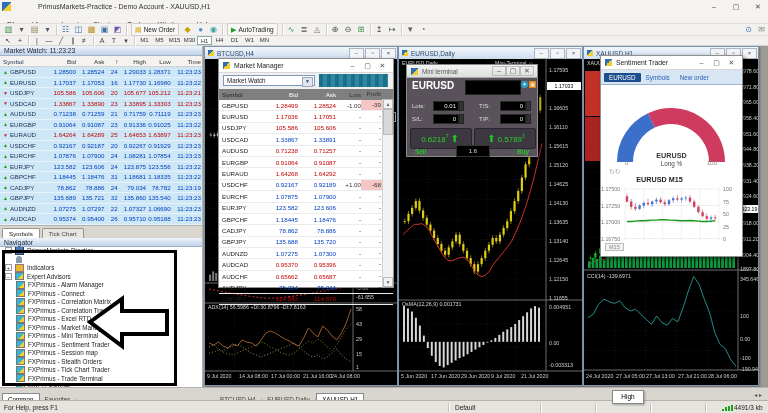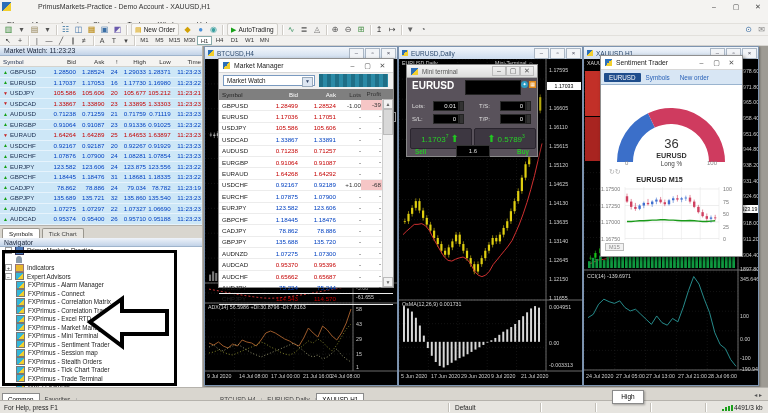--- a/index.html
+++ b/index.html
@@ -1201,21 +1201,21 @@
           <span class="abs mtinput" style="left: 93px; top: 36px; width: 26px; height: 10px; line-height: 9px;">0</span>
           <span class="abs stepper" style="left: 119px; top: 36px; height: 10px;"></span>
           <span class="abs mtlabel" style="left: 5px; top: 51px;">S/L:</span>
           <span class="abs mtinput" style="left: 26px; top: 49px; width: 26px; height: 10px; line-height: 9px;">0</span>
           <span class="abs stepper" style="left: 52px; top: 49px; height: 10px;"></span>
           <span class="abs mtlabel" style="left: 72px; top: 51px;">T/P:</span>
           <span class="abs mtinput" style="left: 93px; top: 49px; width: 26px; height: 10px; line-height: 9px;">0</span>
           <span class="abs stepper" style="left: 119px; top: 49px; height: 10px;"></span>
         </div>
       <div class="bigbtn" style="left:3px;top:63px;width:60px;height:19px;">
-        <span style="font-size:8px;"><span>1.1703</span><sup style="font-size:5px;">7</sup></span>
+        <span style="font-size:8px;"><span>0.6218</span><sup style="font-size:5px;">7</sup></span>
         <span class="greenarr">⬆</span>
       </div>
       <div class="bigbtn" style="left:67px;top:63px;width:60px;height:19px;">
         <span class="greenarr">⬆</span>
         <span style="font-size:8px;"><span>0.5789</span><sup style="font-size:5px;">3</sup></span>
       </div>
       <span class="abs" style="left:8px;top:83px;font-size:6.3px;font-weight:bold;color:#28c528;">Sell</span>
       <span class="abs" style="left:49px;top:80px;width:32px;height:10px;background:#000;border:1px solid #333;color:#ddd;font-size:6px;text-align:center;line-height:10px;">1.6</span>
       <span class="abs" style="right:8px;top:83px;font-size:6.3px;font-weight:bold;color:#28c528;">Buy</span>
     </div>
@@ -1232,21 +1232,20 @@
       </div>
       <div id="st-tabs" style="height:14px;background:#d8e6f4;border-bottom:1px solid #9ab4cf;display:flex;align-items:center;padding-left:3px;">
           <span class="sttab active">EURUSD</span>
           <span class="sttab">Symbols</span>
           <span class="sttab">New order</span>
         </div>
       <svg id="gauge" class="abs" style="left:10px;top:32px;" width="121" height="82">
           <path d="M 14 74 A 46 46 0 0 1 40.41415258800666 32.377955586563104" fill="none" stroke="#3b6fc9" stroke-width="16"></path>
           <path d="M 40.41415258800666 32.377955586563104 A 46 46 0 0 1 106 74" fill="none" stroke="#cf3b5f" stroke-width="16"></path>
         </svg>
-      <span class="abs" style="left:0;top:80px;width:141px;text-align:center;font-size:13px;color:#333;">36</span>
       <span class="abs" style="left:0;top:95px;width:141px;text-align:center;font-size:7.2px;font-weight:bold;color:#333;">EURUSD</span>
       <span class="abs" style="left:0;top:104px;width:141px;text-align:center;font-size:6.3px;color:#444;">Long %</span>
       <span class="abs" style="left:24px;top:104px;font-size:6px;color:#888;">0</span>
       <span class="abs" style="left:106px;top:104px;font-size:6px;color:#888;">100</span>
       <span class="abs" style="left:8px;top:112px;font-size:7px;color:#aaa;">↻↻</span>
       <span class="abs" style="left:0;top:119px;width:117px;text-align:center;font-size:7.2px;font-weight:bold;color:#222;">EURUSD M15</span>
       <div class="abs" id="st-chart" style="left:0;top:128px;width:141px;height:70px;">
           <span class="abs" style="font-size: 5.3px; color: rgb(119, 119, 119); left: 0px; top: 2px;">1.17500</span>
           <span class="abs" style="font-size: 5.3px; color: rgb(119, 119, 119); left: 0px; top: 18.5px;">1.17250</span>
           <span class="abs" style="font-size: 5.3px; color: rgb(119, 119, 119); left: 0px; top: 35px;">1.17000</span>

